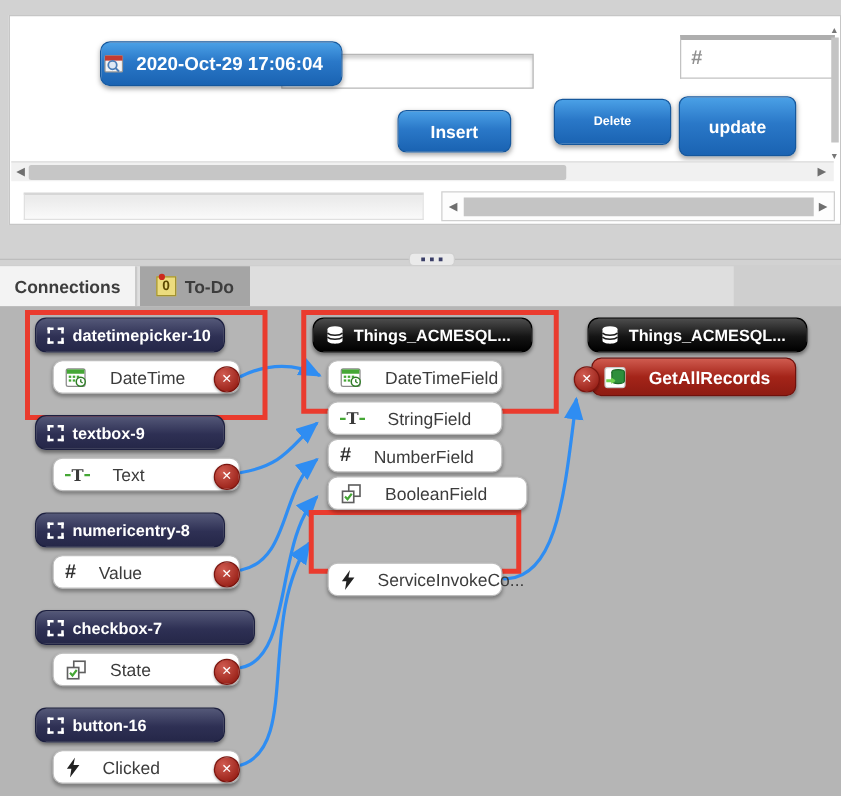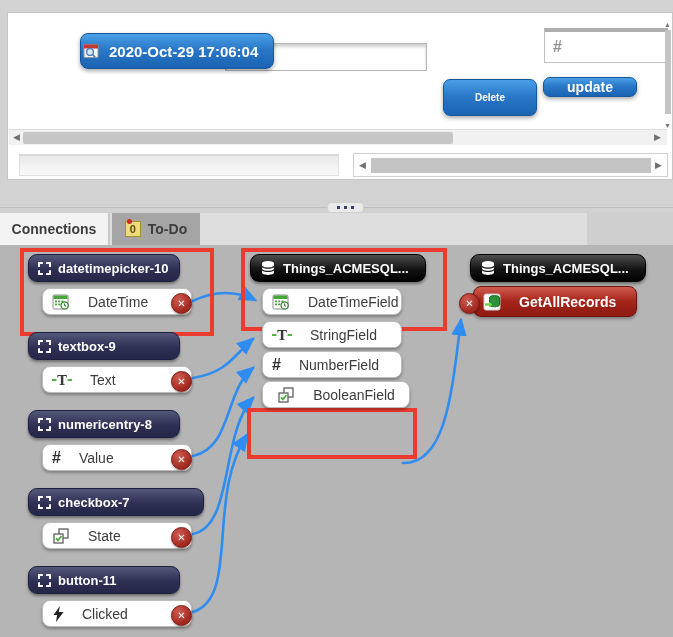--- a/index.html
+++ b/index.html
@@ -21,21 +21,21 @@
   .blue-btn{
     background:linear-gradient(#4aa0e6,#2a78c8 45%,#1a63b2);
     border:1px solid #15579c;border-radius:7px;color:#fff;font-weight:bold;
     display:flex;align-items:center;justify-content:center;
     box-shadow:0 2px 4px rgba(0,0,0,0.35);cursor:pointer;
   }
   .datetime-btn{left:72px;top:20px;width:194px;height:36px;border-radius:8px;
     font-size:15px;justify-content:flex-start;gap:10px;padding-left:2px;z-index:2;}
   .btn-insert{left:310px;top:75px;width:91px;height:34px;font-size:14px;}
   .btn-delete{left:435px;top:66px;width:94px;height:37px;font-size:10px;}
-  .btn-update{left:535px;top:64px;width:94px;height:20px;font-size:14px;}
+  .btn-update{left:535px;top:64px;width:94px;height:48px;font-size:14px;}
 
   .numeric-input{left:536px;top:15px;width:124px;height:35px;background:#fff;
     border:1px solid #c2c2c2;border-top:4px solid #aeaeae;
     display:flex;align-items:center;padding-left:8px;
     color:#909090;font-weight:bold;font-size:16px;}
 
   .sb-arrow{color:#6f6f6f;font-size:9px;line-height:1;}
   .hscroll1{left:1px;top:116px;width:658px;height:16px;background:#f1f1f1;
     border-top:1px solid #dcdcdc;display:flex;align-items:center;}
   .hscroll1 .thumb{position:absolute;left:14px;top:2px;width:430px;height:12px;background:#c6c6c6;border-radius:2px;}
@@ -111,20 +111,21 @@
         <circle cx="7" cy="9" r="3.4" fill="#dfe9f5" stroke="#4a7db8" stroke-width="1.4"></circle>
         <path d="M9.4 11.4 L12.2 14.2" stroke="#4a7db8" stroke-width="1.6"></path>
       </svg>
       <span>2020-Oct-29 17:06:04</span>
     </div>
 
     <div class="abs numeric-input">
       <span>#</span>
     </div>
 
+    <div class="abs blue-btn btn-insert">Insert</div>
     <div class="abs blue-btn btn-delete">Delete</div>
     <div class="abs blue-btn btn-update">update</div>
 
     <div class="abs hscroll1">
       <span class="sb-arrow la">◀</span>
       <span class="thumb"></span>
       <span class="sb-arrow ra">▶</span>
     </div>
 
     <div class="abs lightbar"></div>
@@ -232,21 +233,21 @@
         <svg width="18" height="18" viewBox="0 0 18 18">
           <rect x="7" y="2" width="9" height="9" fill="none" stroke="#5f5f5f" stroke-width="1.3"></rect>
           <rect x="2" y="7" width="9" height="9" fill="#fff" stroke="#5f5f5f" stroke-width="1.3"></rect>
           <path d="M4 11.2 l2 2.2 3.4-4.4" stroke="#45a735" stroke-width="1.7" fill="none"></path>
         </svg>
         <span>State</span>
         <span class="close" style="right: -1px; top: 4px;"></span>
       </div>
       <div class="node-header navy" style="left: 28px; top: 321px; width: 152px;">
         <span class="frame-icon"></span>
-        <span>button-11</span>
+        <span>button-16</span>
       </div>
       <div class="pill" style="left: 42px; top: 355px; width: 150px;">
         <svg width="12" height="16" viewBox="0 0 12 16">
           <path d="M8 0 L1.5 9 h3.6 L4 16 L11.5 6 H6.8 Z" fill="#222"></path>
         </svg>
         <span>Clicked</span>
         <span class="close" style="right: -1px; top: 4px;"></span>
       </div>
     </div>
 
@@ -282,31 +283,37 @@
           <path d="M0 7 h4.5" stroke="#45a735" stroke-width="1.8"></path>
           <path d="M15.5 7 h4.5" stroke="#45a735" stroke-width="1.8"></path>
           <text x="10" y="11.5" text-anchor="middle" font-family="DejaVu Serif, serif" font-size="13" font-weight="bold" fill="#3a3a3a">T</text>
         </svg>
         <span>StringField</span>
       </div>
       <div class="pill" style="left: 262px; top: 106px; width: 140px;">
         <span class="hash-icon">#</span>
         <span>NumberField</span>
       </div>
-      <div class="pill" style="left: 262px; top: 136px; width: 148px; justify-content: center;">
+      <div class="pill" style="left: 262px; top: 136px; width: 160px;">
         <svg width="18" height="18" viewBox="0 0 18 18">
           <rect x="7" y="2" width="9" height="9" fill="none" stroke="#5f5f5f" stroke-width="1.3"></rect>
           <rect x="2" y="7" width="9" height="9" fill="#fff" stroke="#5f5f5f" stroke-width="1.3"></rect>
           <path d="M4 11.2 l2 2.2 3.4-4.4" stroke="#45a735" stroke-width="1.7" fill="none"></path>
         </svg>
         <span>BooleanField</span>
       </div>
     </div>
 
 
+  <div class="pill" style="left:262px;top:205px;width:140px">
+    <svg width="12" height="16" viewBox="0 0 12 16">
+        <path d="M8 0 L1.5 9 h3.6 L4 16 L11.5 6 H6.8 Z" fill="#222"></path>
+      </svg>
+    <span>ServiceInvokeCo...</span>
+  </div>
 
   <div class="node-header black" style="left:470px;top:9px;width:176px">
     <svg width="16" height="16" viewBox="0 0 16 16">
       <path d="M2 3.2 V12.6 c0 1.3 2.7 2.3 6 2.3 s6 -1 6 -2.3 V3.2" fill="#fff"></path>
       <ellipse cx="8" cy="3.2" rx="6" ry="2.2" fill="#fff"></ellipse>
       <path d="M2 6.4 c1 1.1 3.3 1.8 6 1.8 s5 -.7 6 -1.8" stroke="#1c1c1c" stroke-width="1.3" fill="none"></path>
       <path d="M2 9.6 c1 1.1 3.3 1.8 6 1.8 s5 -.7 6 -1.8" stroke="#1c1c1c" stroke-width="1.3" fill="none"></path>
     </svg>
     <span>Things_ACMESQL...</span>
   </div>

